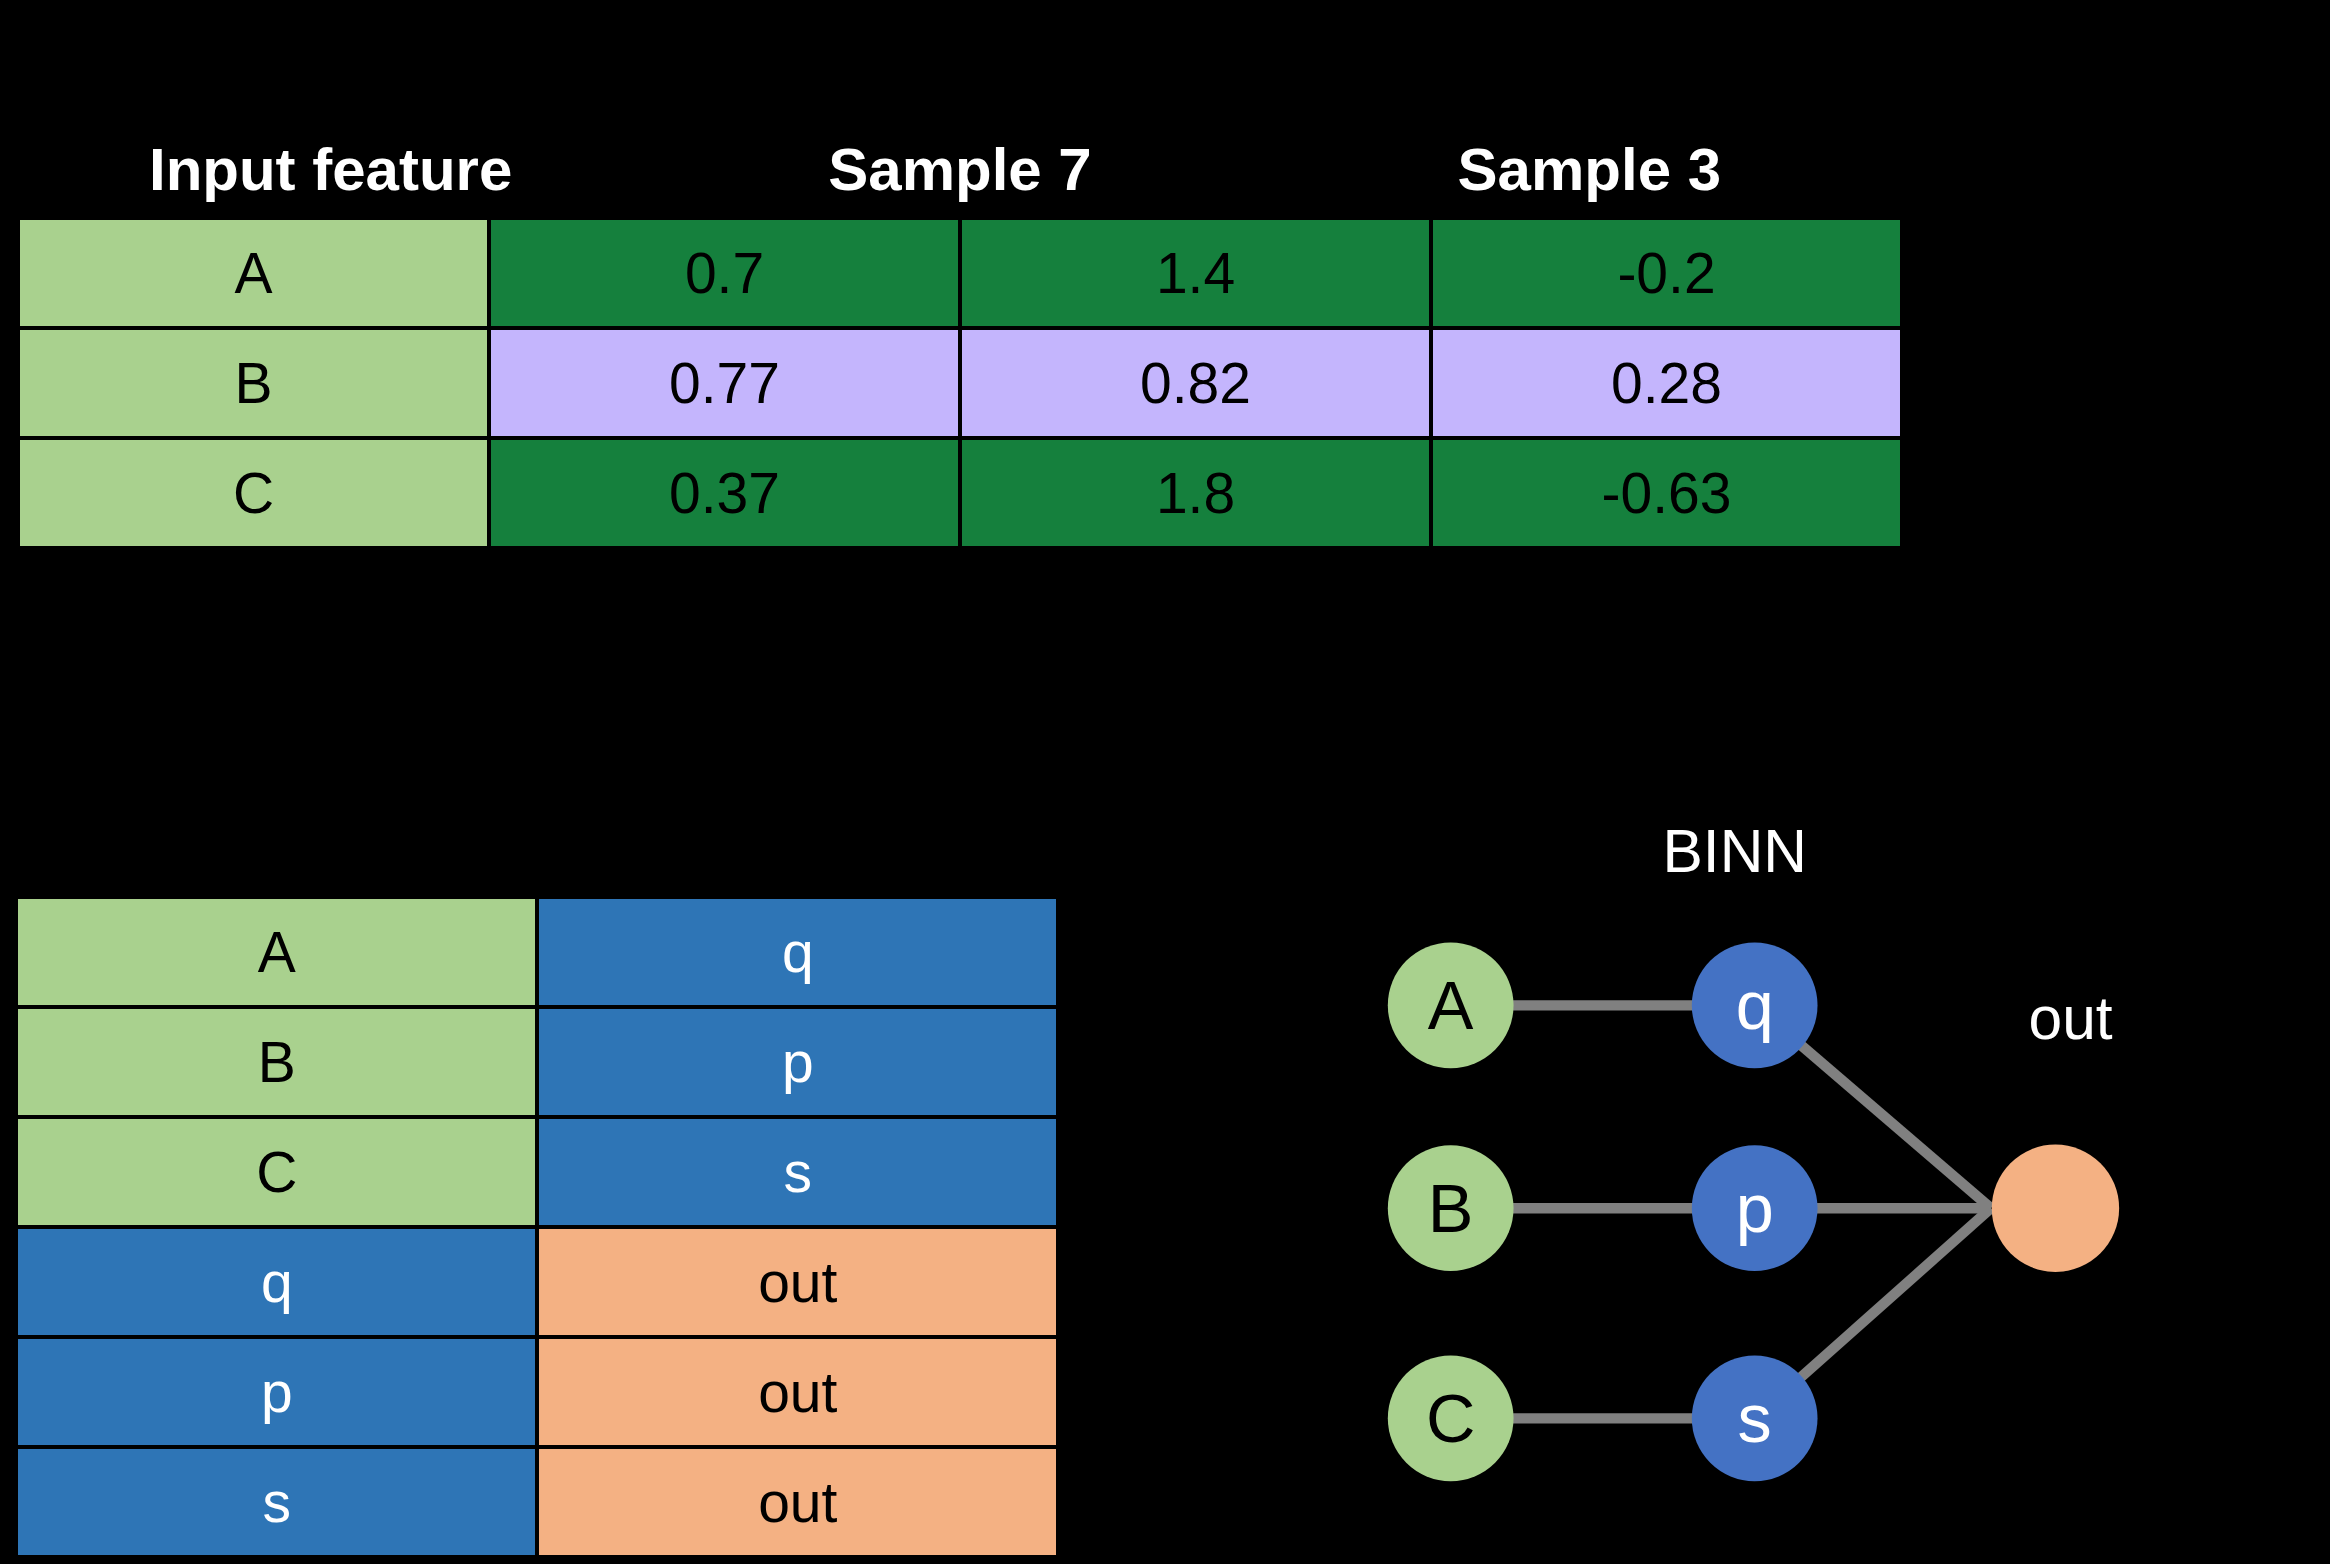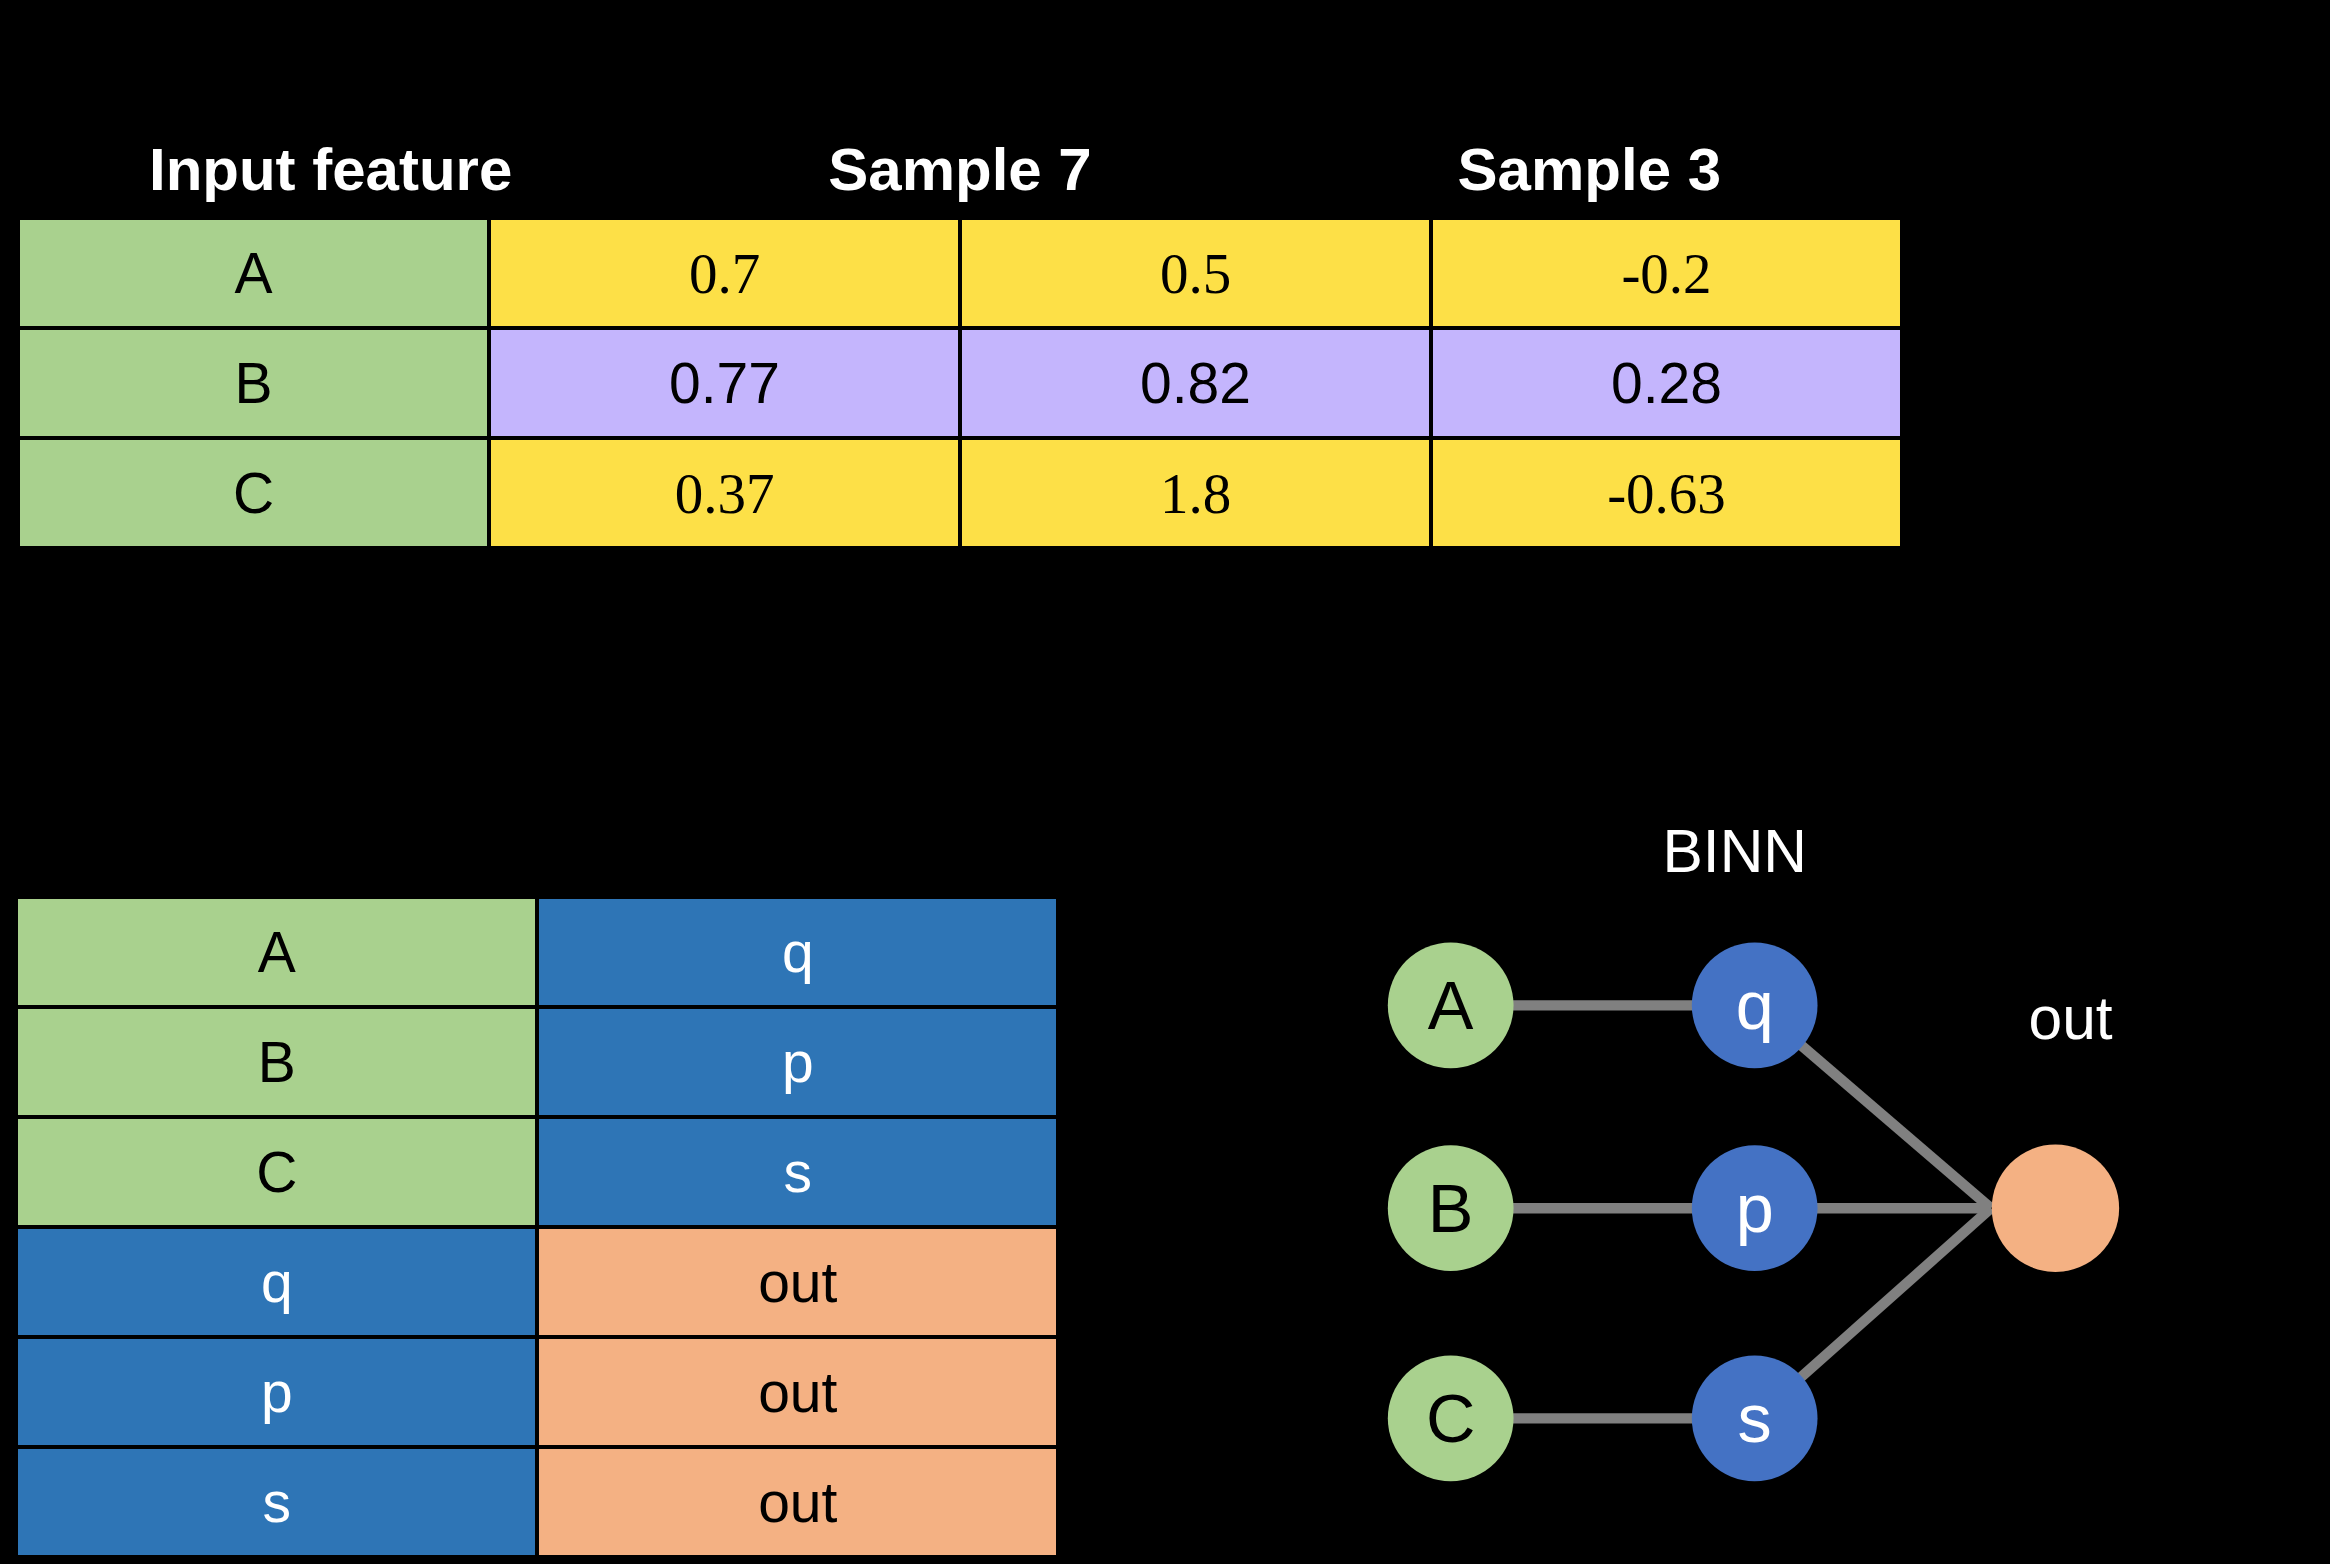--- a/index.html
+++ b/index.html
@@ -18,21 +18,21 @@
     border: 4px solid #000000;
     height: 106px;
     text-align: center;
     vertical-align: middle;
     font-size: 57px;
     padding: 0;
   }
   .cell-green  { background: #a9d18e; color: #000000; }
   .cell-blue   { background: #2e75b6; color: #ffffff; }
   .cell-orange { background: #f4b183; color: #000000; }
-  .cell-gray-a { background: #fde047; color: #000000; font-family: Liberation Serif, serif; }
+  .cell-gray-a { background: #15803d; color: #000000; }
   .cell-gray-b { background: #c4b5fd; color: #000000; }
 
   
   .hdr-row { position: absolute; display: flex; }
   .hdr-cell {
     color: #ffffff; font-weight: bold; font-size: 60px;
     text-align: center; flex: 1 1 0;
     display: flex; align-items: center; justify-content: center;
   }
 
@@ -62,21 +62,21 @@
     <div class="hdr-cell">Input feature</div>
     <div class="hdr-cell">Sample 7</div>
     <div class="hdr-cell">Sample 3</div>
   </div>
 
   <table id="t1">
     <tbody>
         <tr>
       <td class="cell-green">A</td>
       <td class="cell-gray-a">0.7</td>
-      <td class="cell-gray-a">0.5</td>
+      <td class="cell-gray-a">1.4</td>
       <td class="cell-gray-a">-0.2</td>
     </tr>
     <tr>
       <td class="cell-green">B</td>
       <td class="cell-gray-b">0.77</td>
       <td class="cell-gray-b">0.82</td>
       <td class="cell-gray-b">0.28</td>
     </tr>
     <tr>
       <td class="cell-green">C</td>

